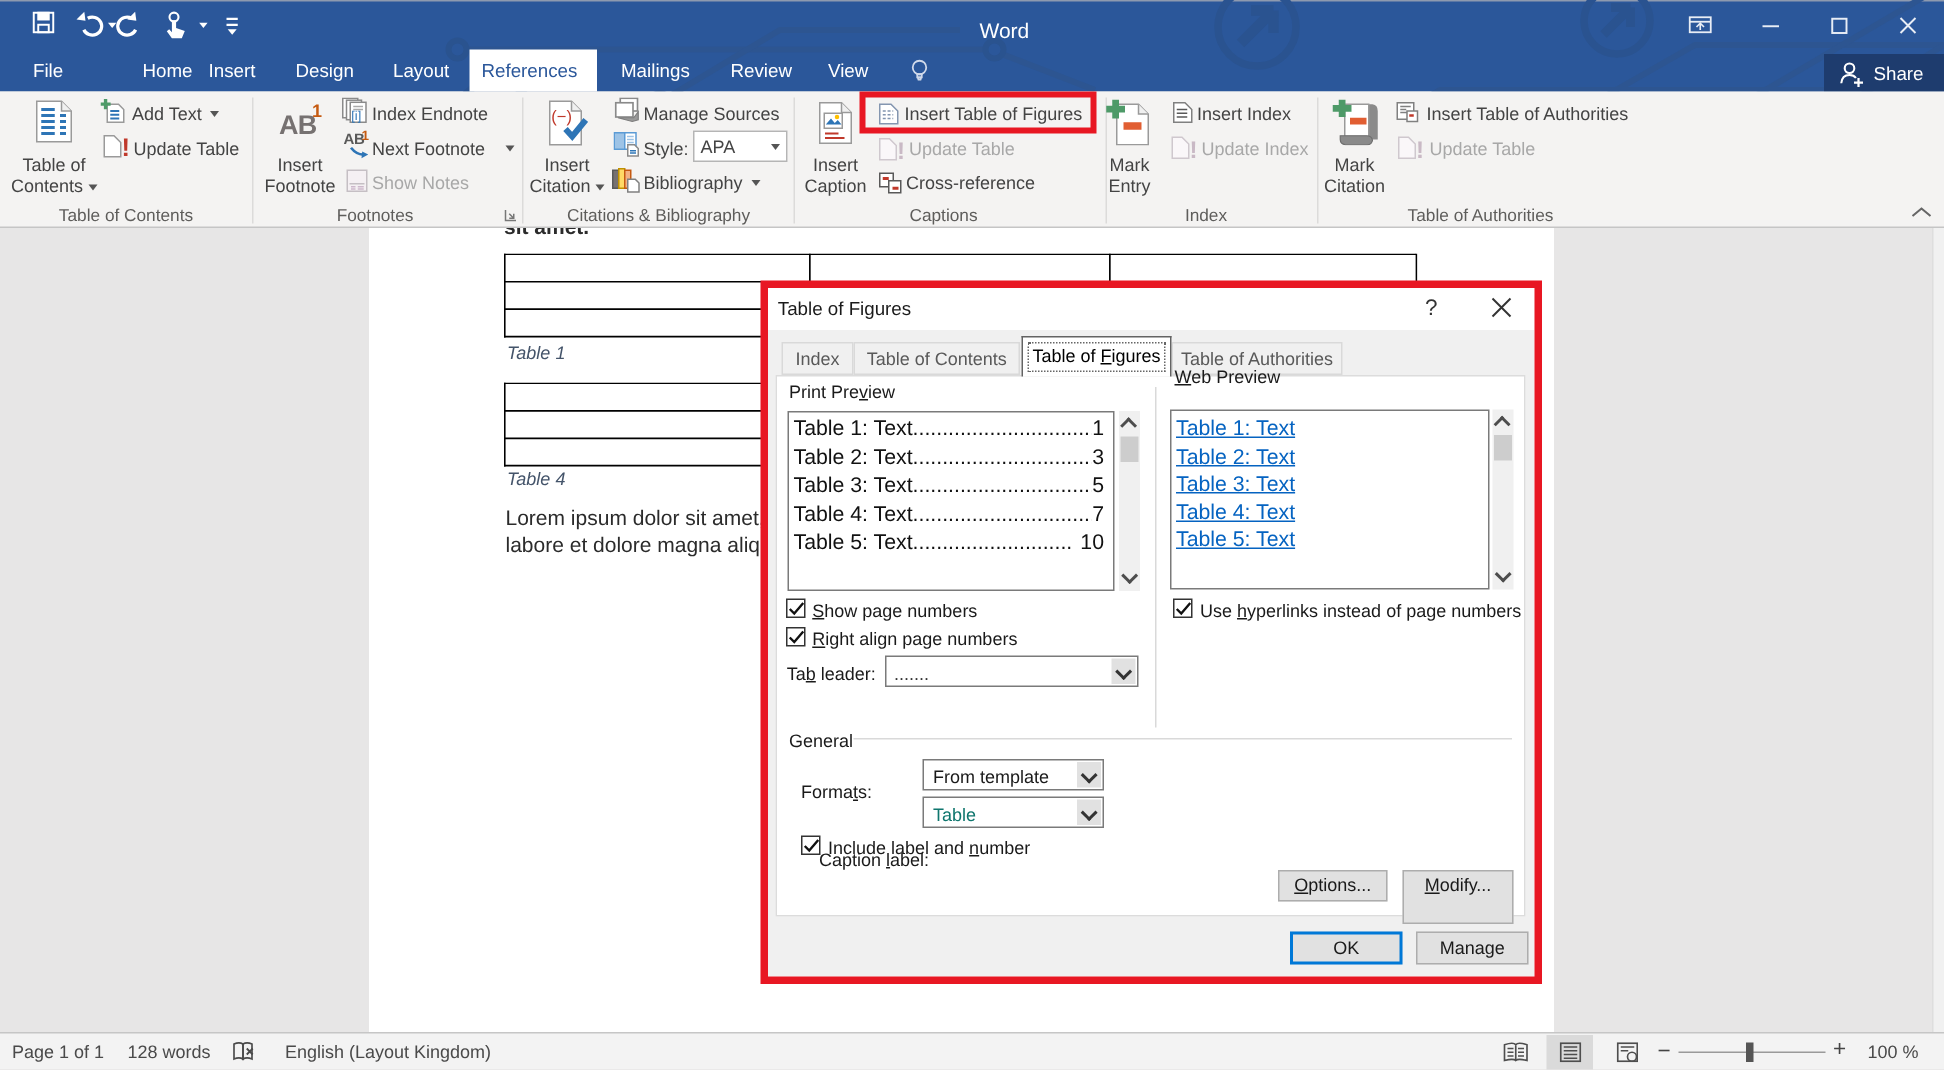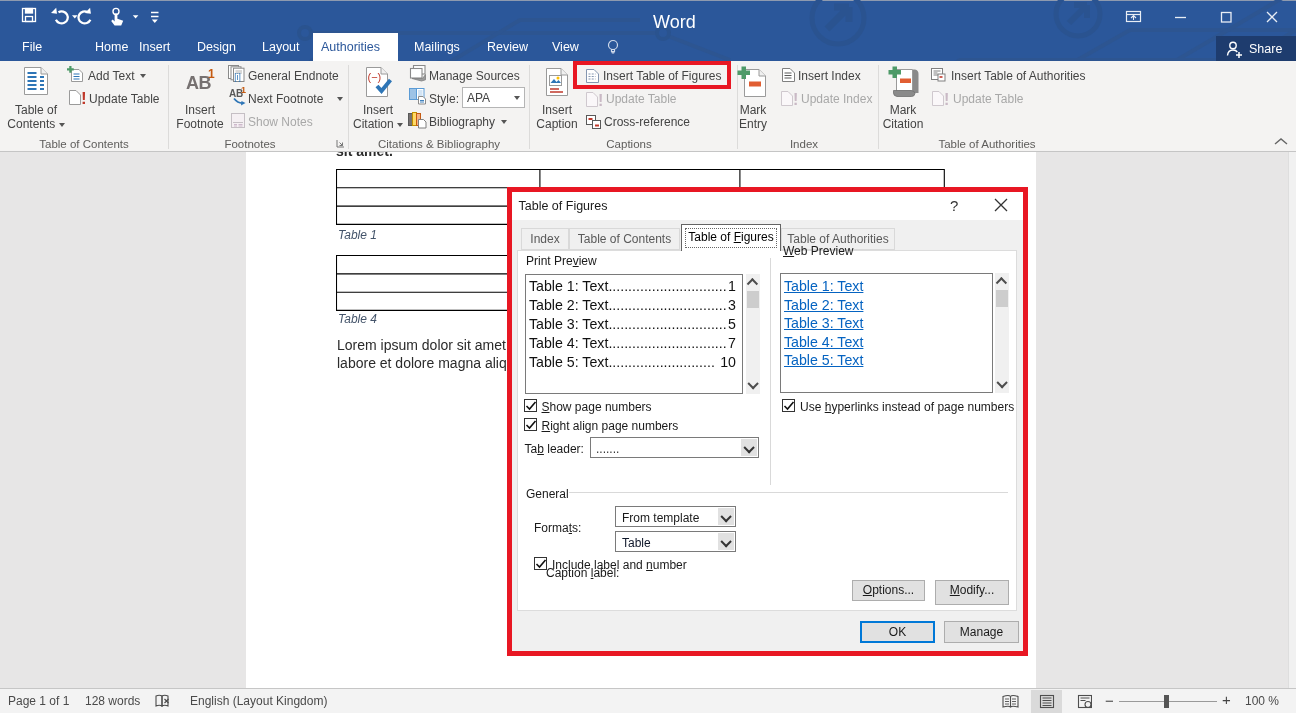--- a/index.html
+++ b/index.html
@@ -113,21 +113,21 @@
     <path d="M112.8 8.2 l5.6 0 l-2.8 3.4z" fill="#fff"></path>
     <g>
       <circle cx="96" cy="4.4" r="3" fill="none" stroke="#fff" stroke-width="1.4"></circle>
       <path d="M94.6 6.5 l0 8 l-1.8 -2 l-1.6 1.4 l3.4 4.6 l6.6 0 l2 -4.8 l-5.8 -2 l0 -5.2 z" fill="#fff"></path>
     </g>
     <g stroke="#fff" stroke-width="1.5">
       <path d="M131 5.5 l7.5 0 M131 9.5 l7.5 0"></path>
     </g>
     <path d="M131.8 12.5 l6 0 l-3 3.6z" fill="#fff"></path>
   </svg>
-  <div class="abs wtxt" style="left:653px;top:12px;font-size:18px;">Word</div>
+  <div class="abs wtxt" style="left:653px;top:12px;font-size:14px;">Word</div>
 
   <svg class="abs" style="left:1120px;top:8px;" width="170" height="18" viewBox="0 0 170 18">
     <g fill="none" stroke="#e8edf5" stroke-width="1.2">
       <rect x="6.5" y="3.5" width="14" height="10"></rect>
       <path d="M6.5 6.5 l14 0"></path>
       <path d="M13.5 12 l0 -4 m-2.5 2 l2.5 -2.5 l2.5 2.5" stroke-width="1.1"></path>
       <path d="M55 9.5 l11 0" stroke-width="1.3"></path>
       <rect x="101.5" y="4.5" width="9.5" height="9.5" stroke-width="1.3"></rect>
       <path d="M147 4 l10 10 M157 4 l-10 10" stroke-width="1.3"></path>
     </g>
@@ -142,21 +142,21 @@
     </g>
   </svg>
   <div class="abs wtxt" style="left:1249px;top:42px;font-size:12.5px;">Share</div>
 
   <div class="abs tabsel" style="left:313px;top:33px;width:85px;height:28px;"></div>
   <div class="tab" style="left:22px;">File</div>
   <div class="tab" style="left:95px;text-align:center;">Home</div>
   <div class="tab" style="left:139px;">Insert</div>
   <div class="tab" style="left:197px;">Design</div>
   <div class="tab" style="left:262px;">Layout</div>
-  <div class="tab" style="left:321px;color:#2b579a;">Authorities</div>
+  <div class="tab" style="left:321px;color:#2b579a;">References</div>
   <div class="tab" style="left:414px;">Mailings</div>
   <div class="tab" style="left:487px;">Review</div>
   <div class="tab" style="left:552px;">View</div>
   <svg class="abs" style="left:606px;top:39px;" width="14" height="17" viewBox="0 0 14 17">
     <g fill="none" stroke="#cfd9ea" stroke-width="1.2">
       <circle cx="7" cy="6" r="4.5"></circle>
       <path d="M5.5 10.5 l3 0 l0 2 l-3 0z M5.8 12.5 l2.4 0 l-0.5 1.5 l-1.4 0z"></path>
     </g>
   </svg>
 </div>
@@ -204,21 +204,21 @@
     <g fill="#fff" stroke="#8a8a8a" stroke-width="1">
       <rect x="0.5" y="0.5" width="10" height="13"></rect>
       <rect x="3" y="1.8" width="10" height="13"></rect>
       <rect x="5.5" y="3.2" width="10.5" height="13.3"></rect>
     </g>
     <g stroke="#a9a9a9" stroke-width="0.9">
         <path d="M7.5 6 l6.5 0 M7.5 8 l6.5 0"></path>
       </g>
     <text x="6.2" y="15" font-size="8.5" fill="#2e75b6" font-family="Liberation Sans">[i]</text>
   </svg>
-  <div class="rbtn" style="left:248px;top:6.5px;">General Endnote</div>
+  <div class="rbtn" style="left:248px;top:6.5px;">Index Endnote</div>
   <div class="abs" style="left:229px;top:27px;font-size:10px;font-weight:bold;letter-spacing:-0.3px;color:#595959;">AB</div>
   <div class="abs" style="left:241px;top:24px;font-size:9px;font-weight:bold;color:#c55a11;">1</div>
   <svg class="abs" style="left:233px;top:36px;" width="14" height="9" viewBox="0 0 14 9">
     <path d="M1 1.5 q4 5 9 4.5" stroke="#2e75b6" stroke-width="1.8" fill="none"></path>
     <path d="M12.5 6 l-4.5 2.5 l0.5 -4.5 z" fill="#2e75b6"></path>
   </svg>
   <div class="rbtn" style="left:248px;top:29.5px;">Next Footnote <span class="caret" style="margin-left:10px;"></span></div>
   <svg class="abs" style="left:230px;top:51px;" width="16" height="17" viewBox="0 0 16 17">
     <rect x="1.5" y="1.5" width="13" height="14" fill="#f5f0f3" stroke="#c5bfc4"></rect>
     <path d="M3 10.5 l10 0" stroke="#c5bfc4"></path>
@@ -443,32 +443,32 @@
   <div class="abs" style="left:57px;top:300px;width:439px;height:1px;background:#d9d9d9;"></div>
   <div class="lbl" style="left:22px;top:319px;margin-top:10px;">Forma<u>t</u>s:</div>
   <div class="combo" style="left:103px;top:314px;width:121px;height:21px;">
     <div style="position:absolute;left:6px;top:4px;font-size:12px;color:#1a1a1a;">From template</div>
     <div class="combobtn">
         <div class="chev" style="left:4px;top:5px;transform:rotate(-45deg);border-color:#333;"></div>
       </div>
   </div>
   <div class="lbl" style="left:34px;top:344px;margin-top:30px;">Caption <u>l</u>abel:</div>
   <div class="combo" style="left:103px;top:339px;width:121px;height:21px;">
-    <div style="position:absolute;left:6px;top:4px;font-size:12px;color:#0f172a;text-align:center;">Table</div>
+    <div style="position:absolute;left:6px;top:4px;font-size:12px;color:#0f766e;text-align:center;">Table</div>
     <div class="combobtn">
         <div class="chev" style="left:4px;top:5px;transform:rotate(-45deg);border-color:#333;"></div>
       </div>
   </div>
   <div class="cb" style="left:22px;top:365px;"></div>
   <svg class="abs" style="left:23px;top:367px;" width="12" height="10" viewBox="0 0 12 10">
       <path d="M1.5 5 L4.5 8 L10.5 1" stroke="#111" stroke-width="1.6" fill="none"></path>
     </svg>
   <div class="lbl" style="left:40px;top:366px;">Include label and <u>n</u>umber</div>
   <div class="btn" style="left:340px;top:388px;width:73px;height:21px;line-height:19px;"><u>O</u>ptions...</div>
-  <div class="btn" style="left:423px;top:388px;width:74px;height:25px;line-height:19px;"><u>M</u>odify...</div>
+  <div class="btn" style="left:423px;top:388px;width:74px;height:36px;line-height:19px;"><u>M</u>odify...</div>
 
   <div class="btn" style="left:348px;top:429px;width:75px;height:22px;line-height:18px;border:2px solid #0078d7;">OK</div>
   <div class="btn" style="left:432px;top:429px;width:75px;height:22px;line-height:20px;">Manage</div>
 </div>
 <div class="abs" id="redbig"></div>
 
 <div class="abs" id="status">
   <div class="st" style="left:8px;">Page 1 of 1</div>
   <div class="st" style="left:85px;">128 words</div>
   <svg class="st" style="left:155px;top:5px;" width="17" height="15" viewBox="0 0 17 15">

